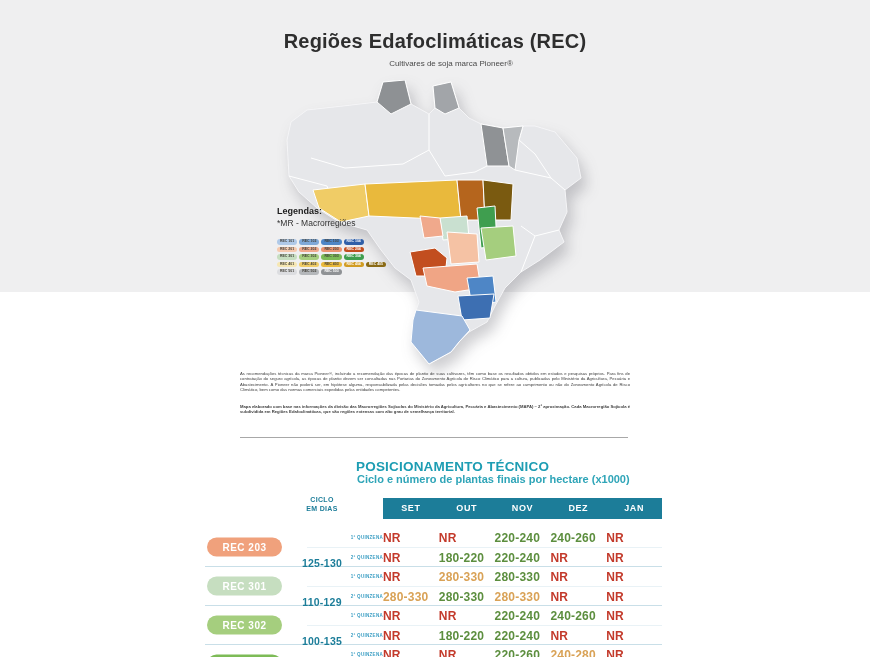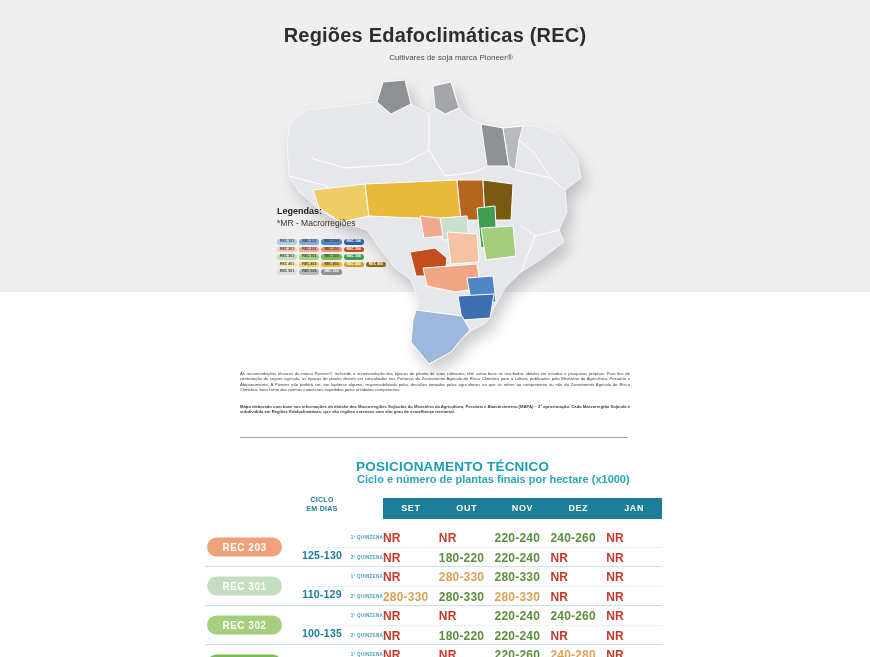--- a/index.html
+++ b/index.html
@@ -1,41 +1,41 @@
 <!DOCTYPE html>
 <html><head>
 <meta charset="utf-8">
 <style>
   html,body{margin:0;padding:0;}
   body{font-family:"Liberation Sans", sans-serif;}
   .page{position:relative;width:870px;height:657px;background:#ffffff;overflow:hidden;}
   .top-band{position:absolute;left:0;top:0;width:870px;height:292px;background:#EFEFF0;}
   .hdr{position:absolute;top:24px;left:0;width:100%;text-align:center;}
-  .hdr h1{margin:0;font-size:20px;font-weight:800;color:#2E2E2E;letter-spacing:.2px;}
+  .hdr h1{margin:6px;font-size:20px;font-weight:800;color:#2E2E2E;letter-spacing:.2px;}
   .hdr .subtitle{margin-top:6px;font-size:8px;color:#4A4A4A;padding-left:32px;}
   .map{position:absolute;left:283px;top:80px;filter:drop-shadow(5px 9px 7px rgba(60,60,70,.25));}
   .legend{position:absolute;left:277px;top:206px;width:150px;}
   .lg-title{font-size:9px;font-weight:bold;color:#1D1D1D;}
   .lg-note{font-size:8.5px;color:#333;margin-top:2px;}
   .lg-grid{margin-top:11px;}
   .lg-row{display:flex;gap:2px;margin-bottom:2px;}
   .lg-pill{font-size:3.5px;line-height:5.5px;padding:0 3px;border-radius:3px;font-weight:bold;white-space:nowrap;}
   .fineprint{position:absolute;left:240px;width:390px;font-size:4.2px;line-height:5.4px;color:#3C3C3C;text-align:justify;margin:0;}
   .fineprint.b{font-weight:bold;}
   .divider{position:absolute;left:240px;top:437px;width:388px;border-top:1px solid #A8A8A8;}
   .pos{position:absolute;left:205px;top:455px;width:460px;height:202px;}
   .pos h2{position:absolute;left:151px;top:4px;margin:0;font-size:13.5px;font-weight:800;color:#1D9DB3;letter-spacing:.2px;}
   .pos-sub{position:absolute;left:152px;top:18px;font-size:11px;color:#2FA5B8;font-weight:bold;}
   .ciclo-head{position:absolute;left:84px;top:41px;width:66px;text-align:center;color:#1C7D99;font-size:7px;font-weight:bold;line-height:8.5px;letter-spacing:.3px;}
   .month-band{position:absolute;left:178px;top:43px;width:279px;height:21px;background:#1C7D99;display:flex;}
   .month{flex:1;text-align:center;line-height:21px;color:#fff;font-size:9px;font-weight:bold;letter-spacing:.6px;}
   .rows{position:absolute;left:0;top:73px;width:457px;}
   .grp{position:relative;height:38px;border-bottom:1px solid #C9DFE8;}
   .rec-badge{position:absolute;left:2px;top:50%;transform:translateY(-50%);width:75px;height:19px;border-radius:10px;color:#fff;font-weight:bold;font-size:10px;line-height:19px;text-align:center;letter-spacing:.5px;}
-  .ciclo{position:absolute;left:84px;top:8px;width:66px;height:100%;display:flex;align-items:center;justify-content:center;color:#1C7D99;font-weight:bold;font-size:10.5px;letter-spacing:.2px;}
+  .ciclo{position:absolute;left:84px;top:16px;width:66px;height:100%;display:flex;align-items:center;justify-content:center;color:#1C7D99;font-weight:bold;font-size:10.5px;letter-spacing:.2px;}
   .lines{position:absolute;left:102px;top:0;right:0;}
   .line{display:flex;height:19px;align-items:center;}
   .line + .line{border-top:1px solid #E9F2F6;}
   .qlabel{width:76px;text-align:right;font-size:4.5px;font-weight:bold;color:#3D9FC4;letter-spacing:.3px;}
   .cell{width:55.8px;text-align:left;font-size:12px;font-weight:bold;letter-spacing:.2px;}
 </style>
 </head>
 <body>
 
 <div class="page">

